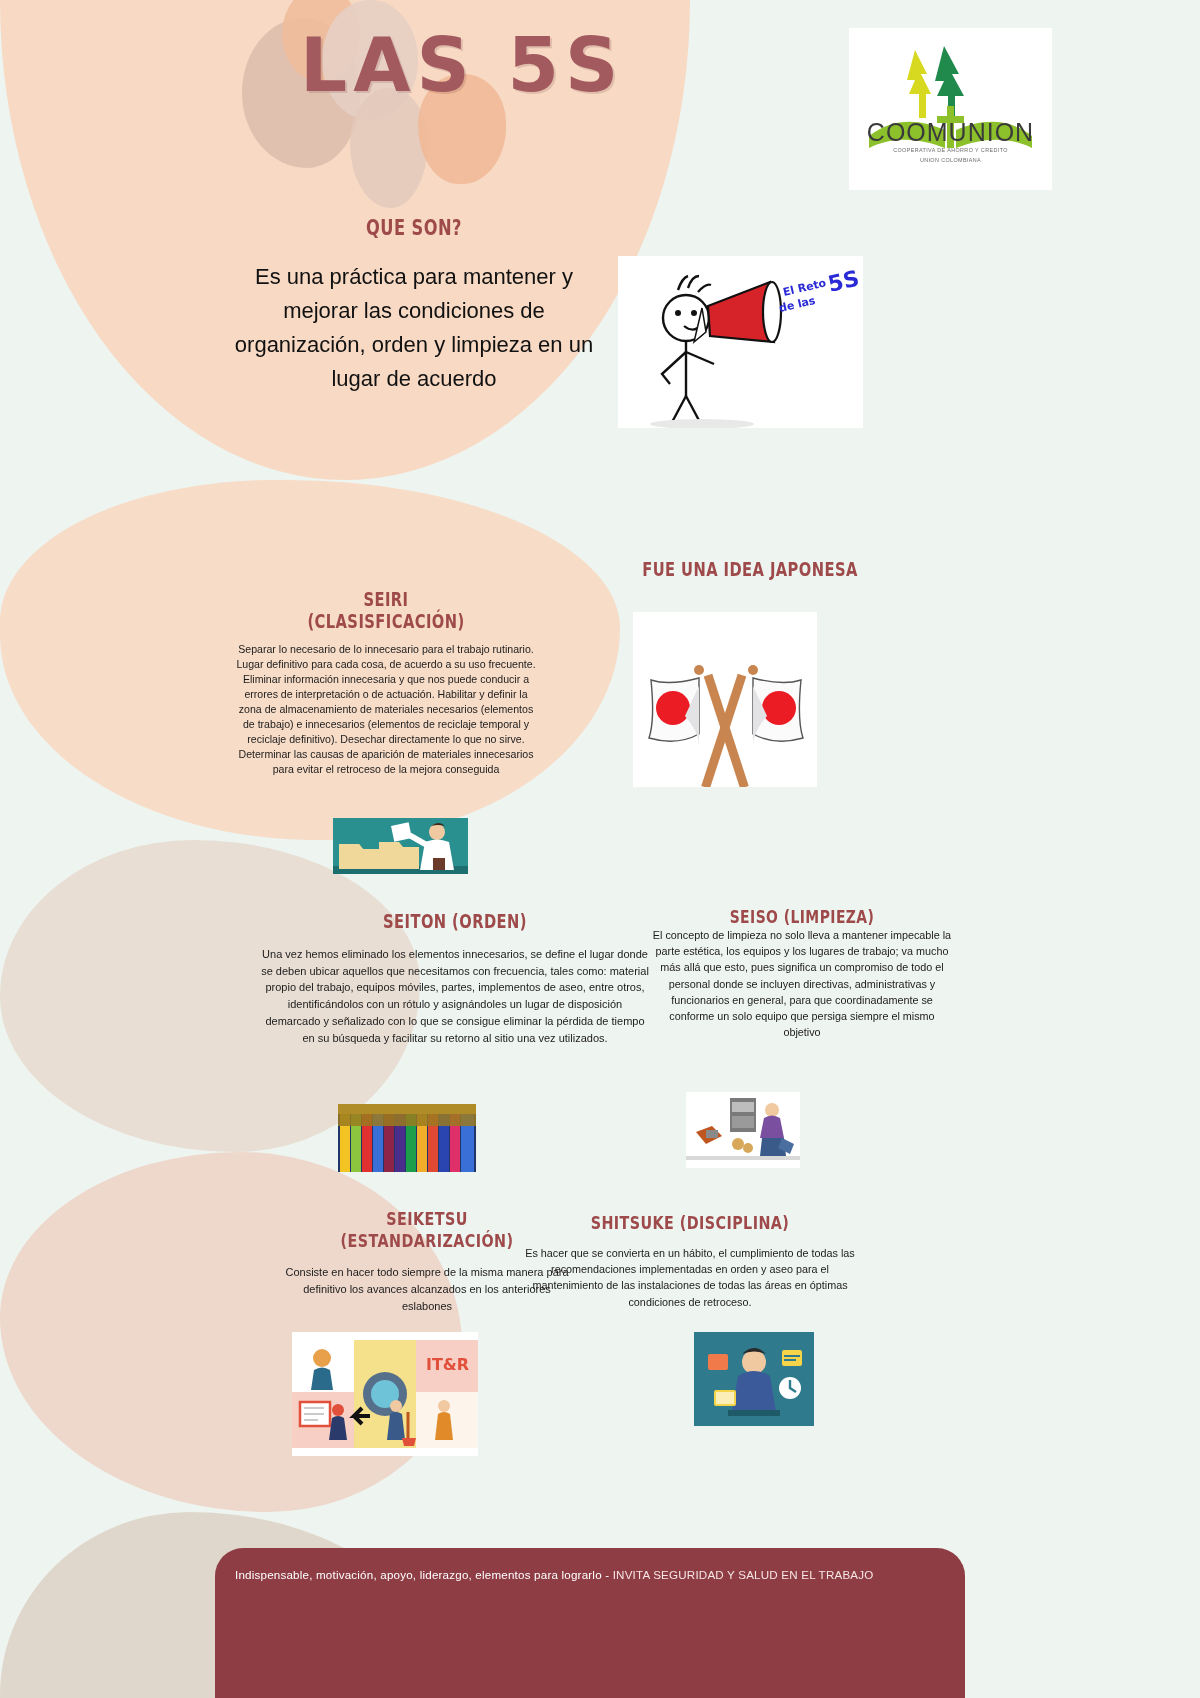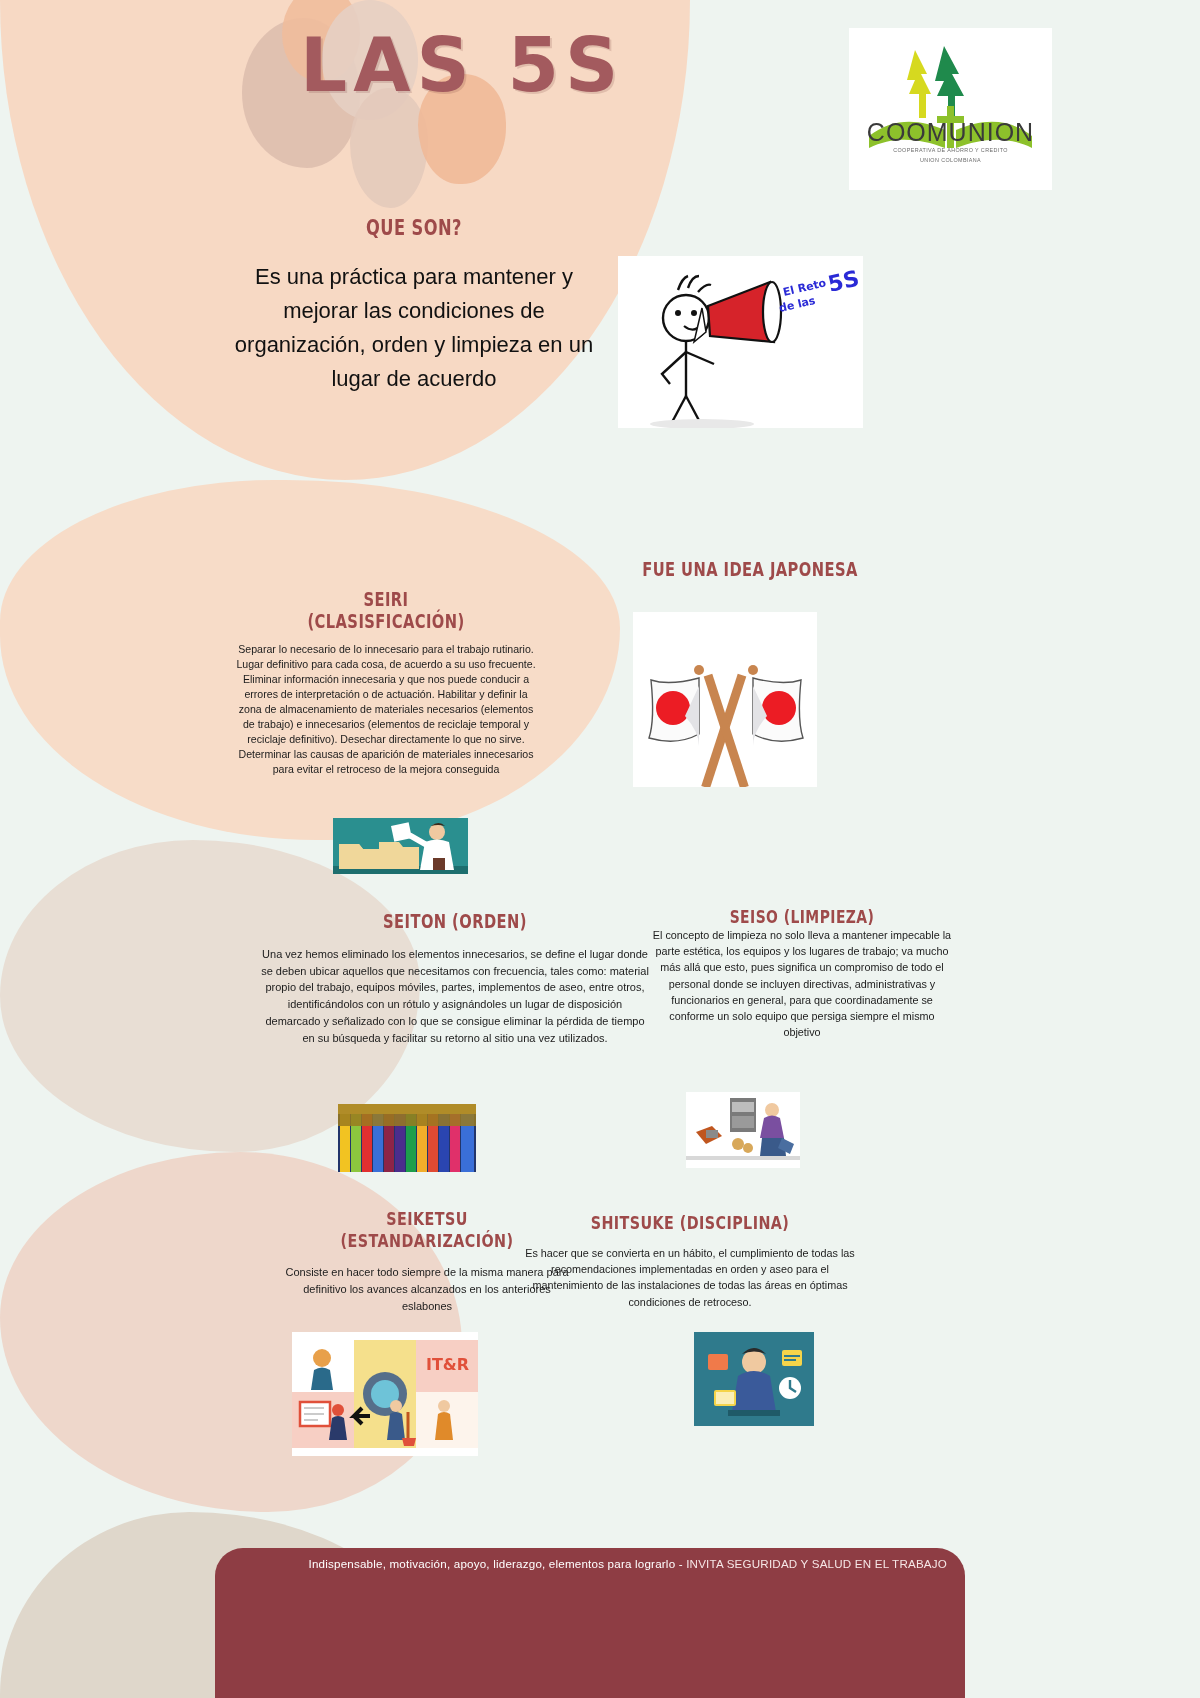--- a/index.html
+++ b/index.html
@@ -111,22 +111,22 @@
 
   .fig svg { display: block; width: 100%; height: 100%; }
 
   
   .foot-banner {
     position: absolute; left: 215px; top: 1548px; width: 750px; height: 150px;
     background: #8e3d44; border-radius: 28px 28px 0 0;
   }
   .foot-text {
     position: absolute; left: 235px; top: 1548px; width: 712px;
-    text-align: right; color: #fff; font-size: 11.6px; letter-spacing: .2px;
-    padding-top: 9px; font-family: "Liberation Sans", sans-serif;
+    text-align: left; color: #fff; font-size: 11.6px; letter-spacing: .2px;
+    padding-top: 20px; font-family: "Liberation Sans", sans-serif;
   }
   .foot-text .em { color: #f6e6e6; }
 
   
   .logo-box { position: absolute; left: 849px; top: 28px; width: 203px; height: 162px; background: #fff; }
   .logo-name { position: absolute; left: 849px; top: 118px; width: 203px; text-align: center;
     font-size: 25px; letter-spacing: 1px; color: #3a3a3a; font-family: "Liberation Sans", sans-serif; }
   .logo-sub1 { position: absolute; left: 849px; top: 147px; width: 203px; text-align: center;
     font-size: 5.4px; letter-spacing: .4px; color: #6b6b6b; }
   .logo-sub2 { position: absolute; left: 849px; top: 157px; width: 203px; text-align: center;

